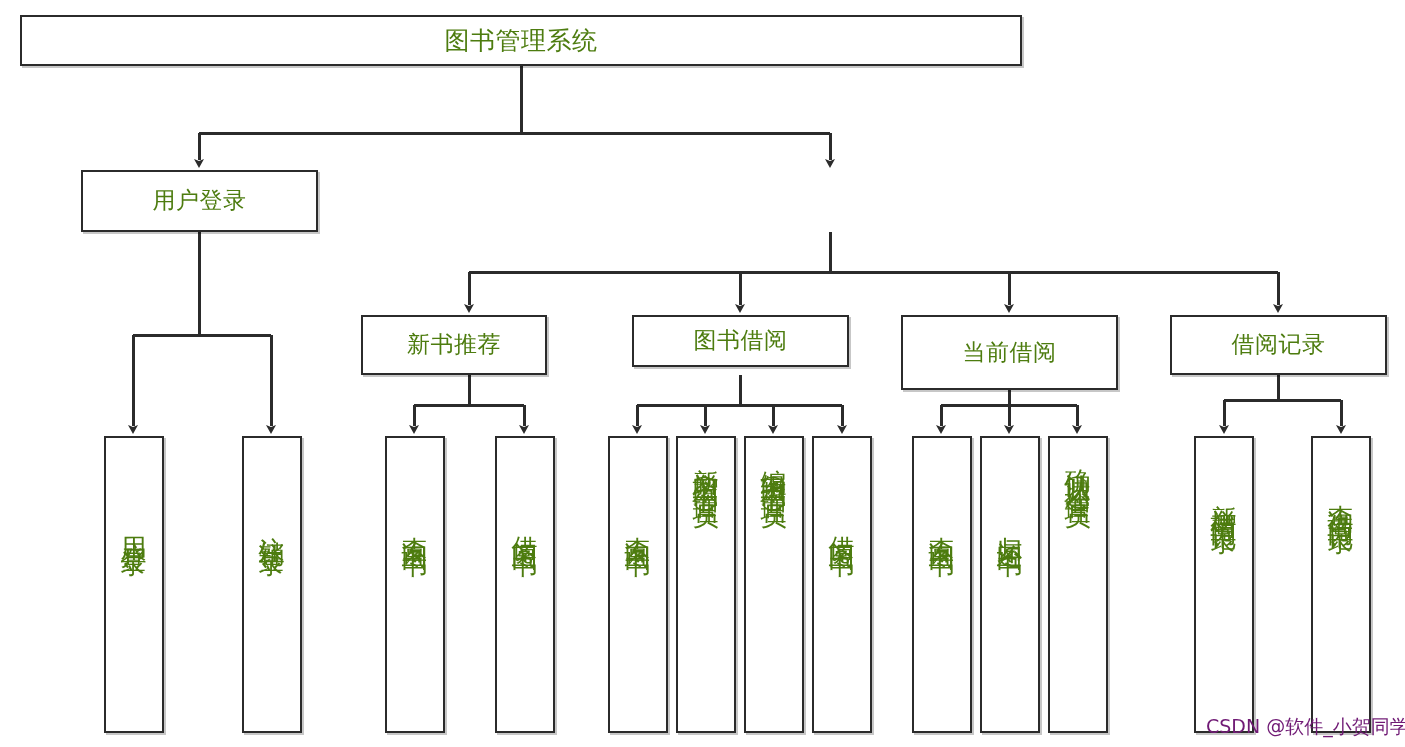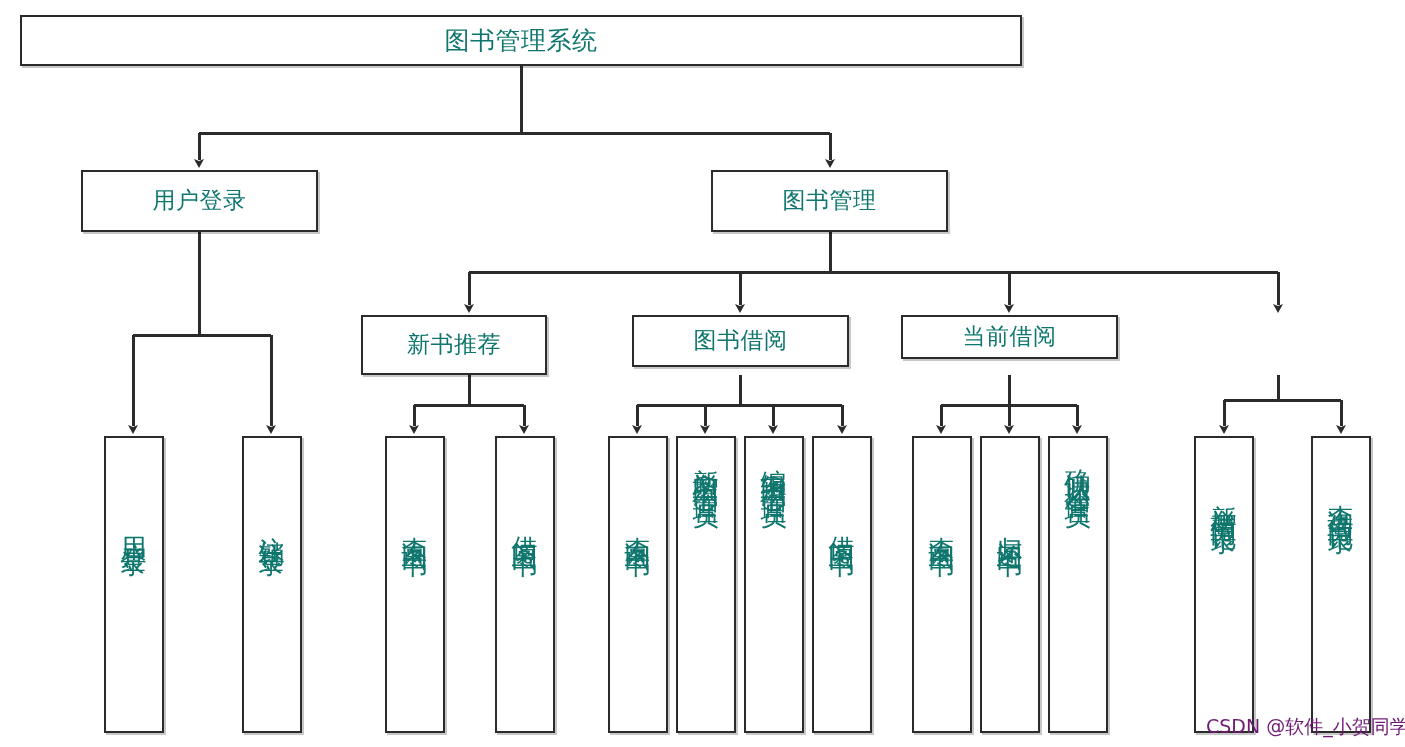--- a/index.html
+++ b/index.html
@@ -28,21 +28,21 @@
   }
   .node {
     position: absolute;
     box-sizing: border-box;
     background: #ffffff;
     border: 2px solid #2b2b2b;
     box-shadow: 2px 2px 0 0 rgba(0,0,0,0.22);
     display: flex;
     align-items: center;
     justify-content: center;
-    color: #0f766e;
+    color: #4d7c0f;
   }
   .node-label {
     display: block;
     text-align: center;
     line-height: 1.18;
     letter-spacing: 0.5px;
     white-space: pre;
   }
   
   .node.horiz .node-label {
@@ -140,32 +140,32 @@
     </g>
   </svg>
 
   <div class="node horiz root" style="left:20px; top:15px; width:1002px; height:51px;">
     <span class="node-label">图书管理系统</span>
   </div>
 
   <div class="node horiz" style="left:81px; top:170px; width:237px; height:62px;">
     <span class="node-label">用户登录</span>
   </div>
-  <div class="node horiz" style="left:711px; top:170px; width:237px; height:62px;">
-    <span class="node-label">图书管理</span>
-  </div>
 
   <div class="node horiz" style="left:361px; top:315px; width:186px; height:60px;">
     <span class="node-label">新书推荐</span>
   </div>
   <div class="node horiz" style="left:632px; top:315px; width:217px; height:52px;">
     <span class="node-label">图书借阅</span>
   </div>
-  <div class="node horiz" style="left:901px; top:315px; width:217px; height:44px;">
+  <div class="node horiz" style="left:901px; top:315px; width:217px; height:75px;">
     <span class="node-label">当前借阅</span>
+  </div>
+  <div class="node horiz" style="left:1170px; top:315px; width:217px; height:60px;">
+    <span class="node-label">借阅记录</span>
   </div>
 
   <div class="node vert mid" style="left:104px; top:436px; width:60px; height:297px;">
     <span class="node-label">用户登录</span>
   </div>
   <div class="node vert mid" style="left:242px; top:436px; width:60px; height:297px;">
     <span class="node-label">注销登录</span>
   </div>
 
   <div class="node vert mid" style="left:385px; top:436px; width:60px; height:297px;">

